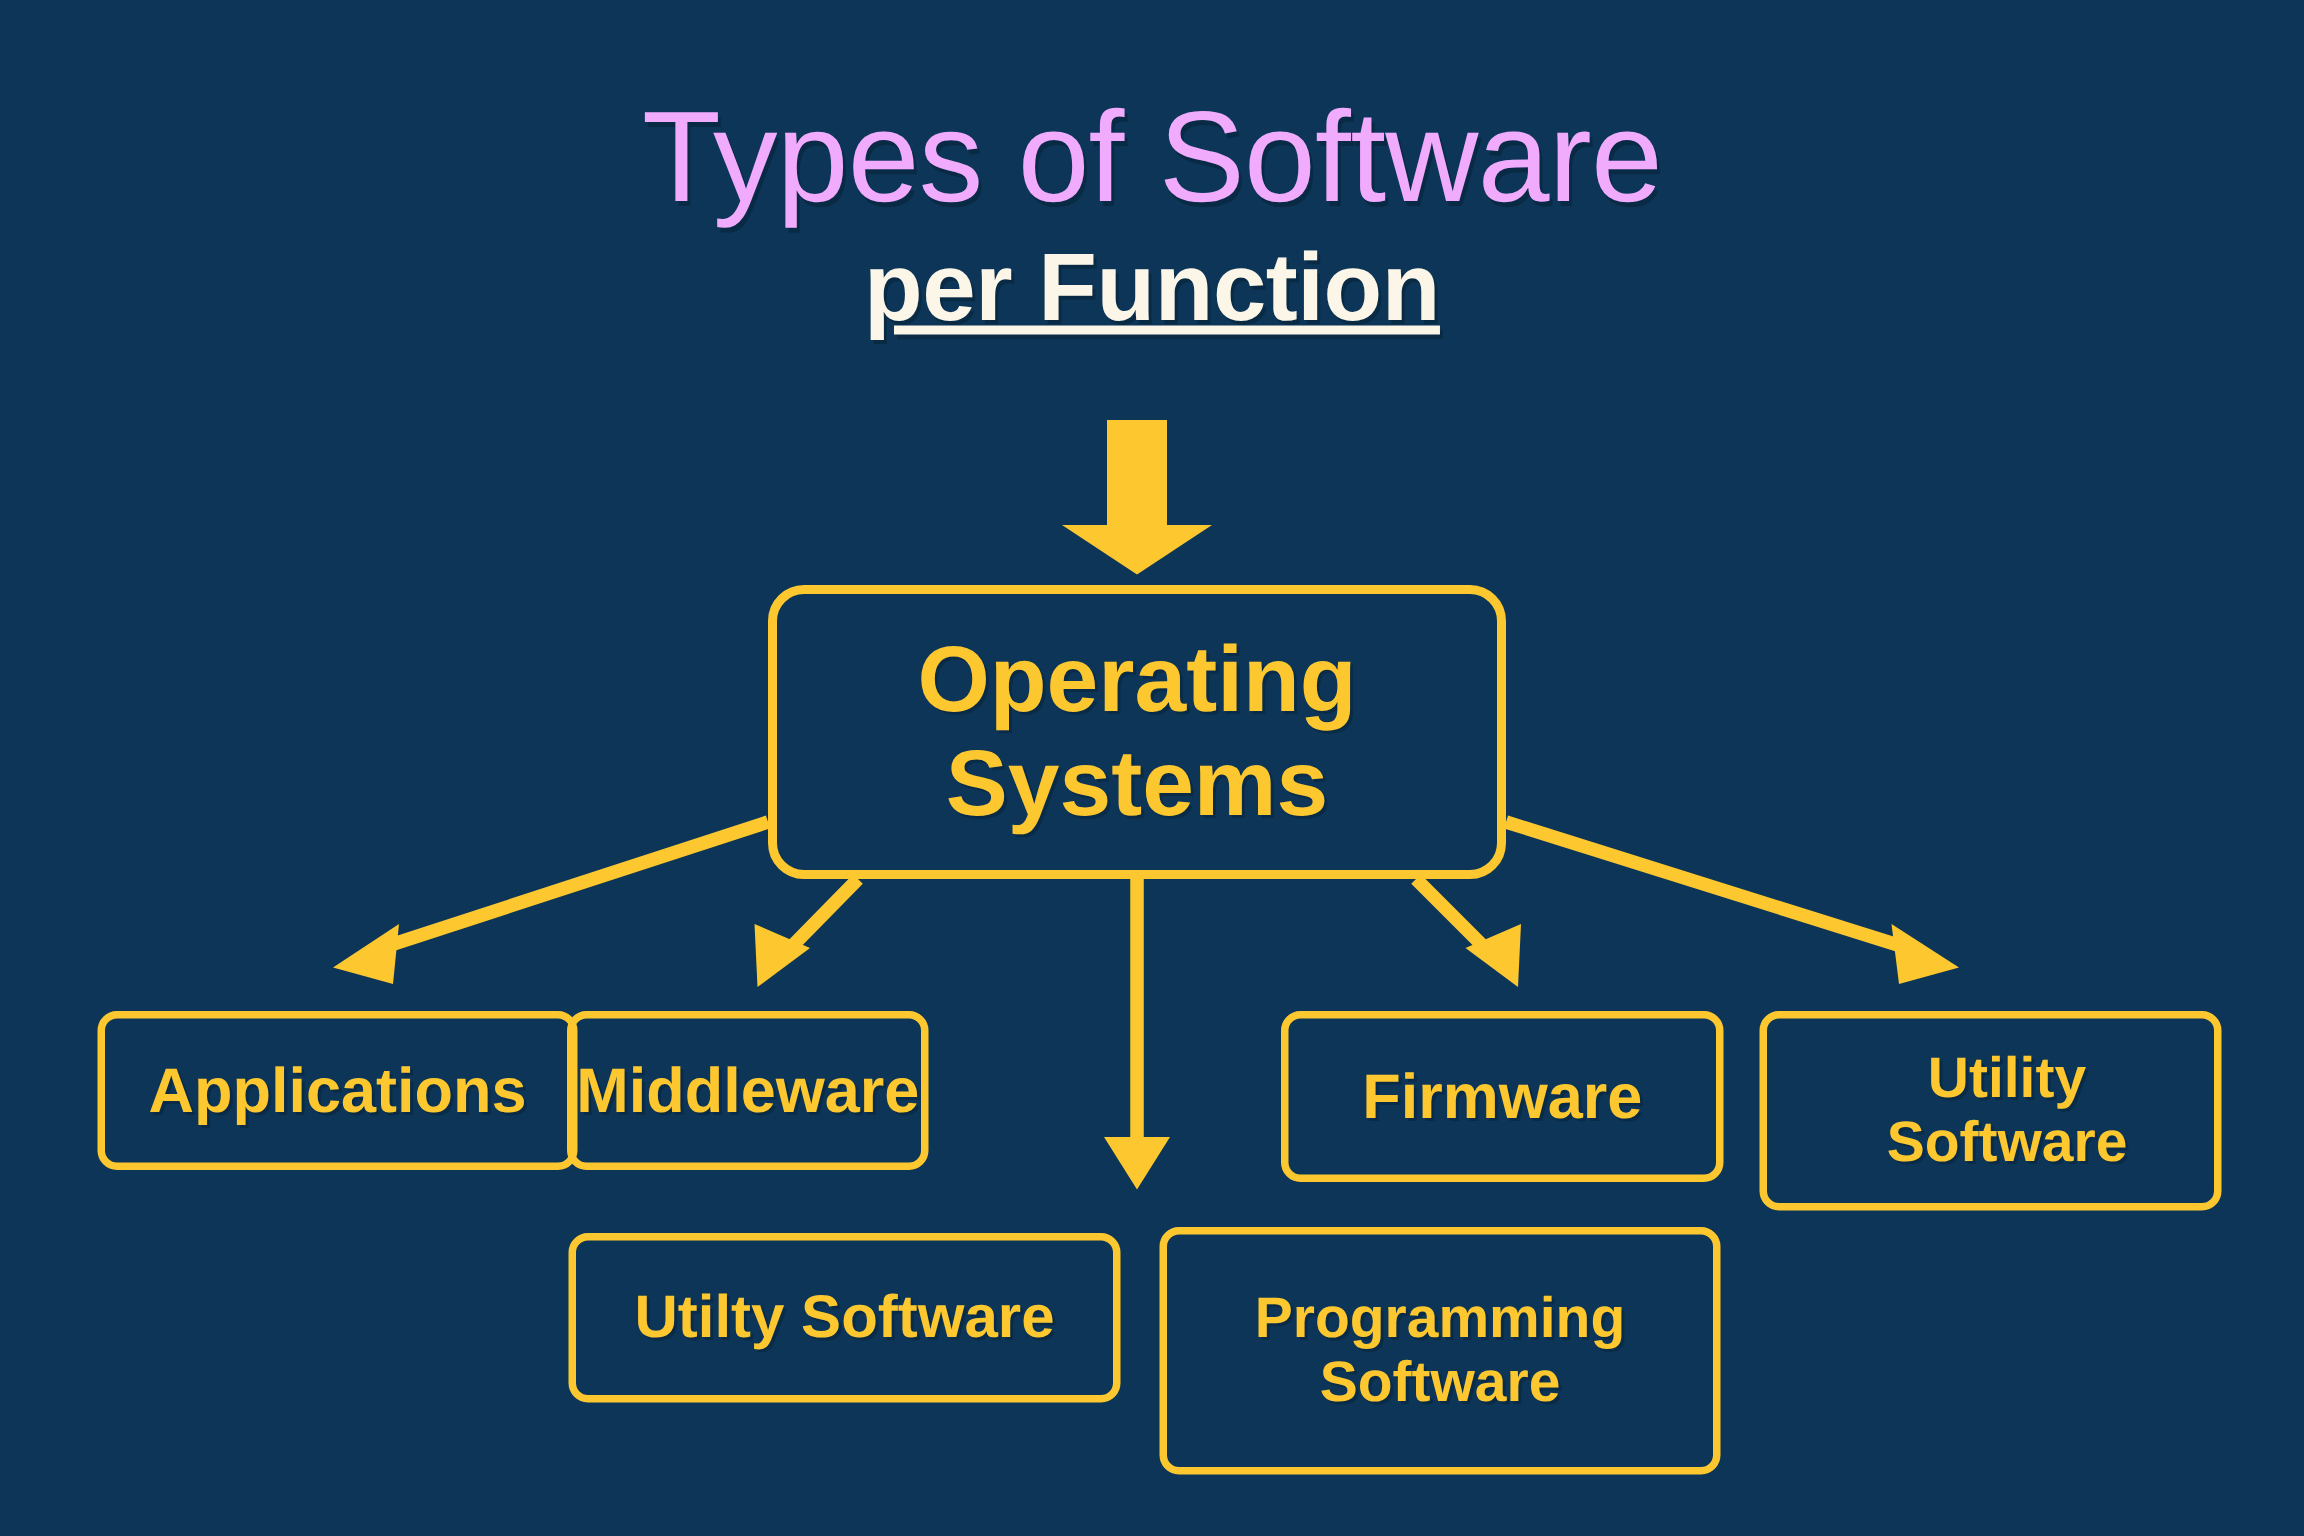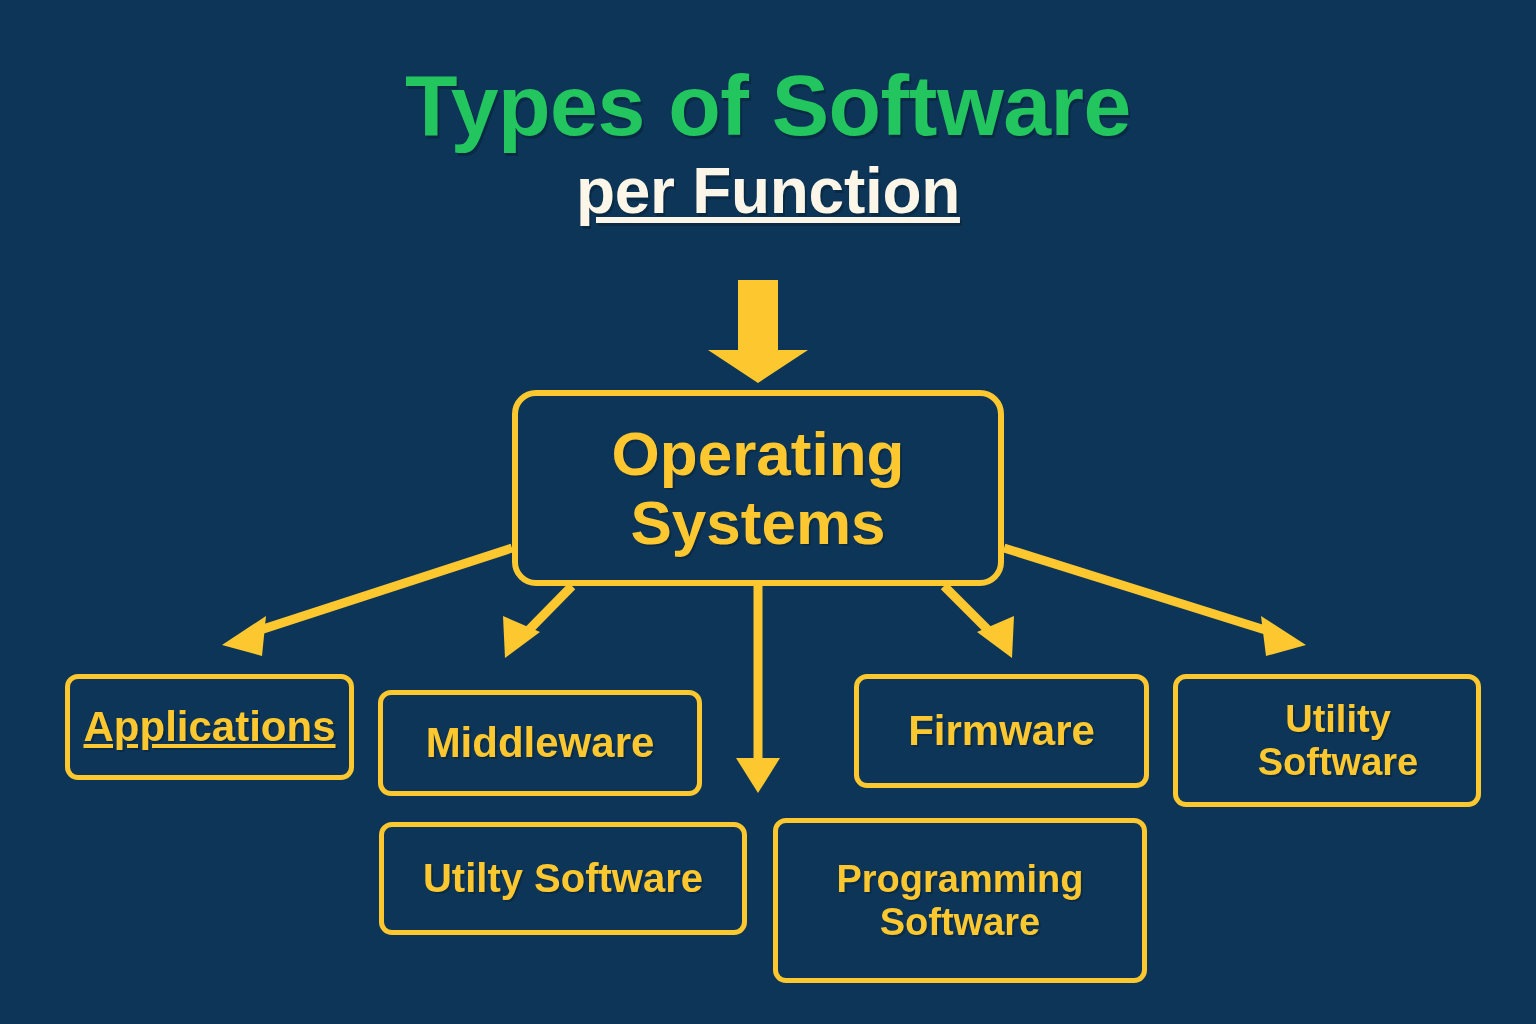--- a/index.html
+++ b/index.html
@@ -22,23 +22,23 @@
   #title-block {
     position: absolute;
     left: 0;
     top: 62px;
     width: 1536px;
     text-align: center;
     pointer-events: none;
   }
   .title-line1 {
     display: block;
-    color: #22c55e;
+    color: #f0abfc;
     font-size: 86px;
-    font-weight: bold;
+    font-weight: normal;
     letter-spacing: -0.5px;
     line-height: 1.0;
     text-shadow: 2px 3px 0 rgba(0,0,0,0.20);
   }
   .title-line2 {
     display: block;
     color: #fbf6e7;
     font-size: 64px;
     font-weight: bold;
     letter-spacing: -0.3px;
@@ -80,35 +80,33 @@
     width: 492px;
     height: 196px;
     font-size: 62px;
     border-width: 6px;
     border-radius: 24px;
   }
 
   #node-applications {
     left: 65px;
     top: 674px;
-    width: 289px;
+    width: 320px;
     height: 106px;
     font-size: 42px;
     border-radius: 13px;
-    text-decoration: underline;
   }
 
   #node-middleware {
     left: 378px;
     top: 674px;
-    width: 324px;
+    width: 241px;
     height: 106px;
     font-size: 42px;
     border-radius: 13px;
-    margin-top: 16px;
   }
 
   #node-firmware {
     left: 854px;
     top: 674px;
     width: 295px;
     height: 114px;
     font-size: 42px;
     border-radius: 13px;
   }

